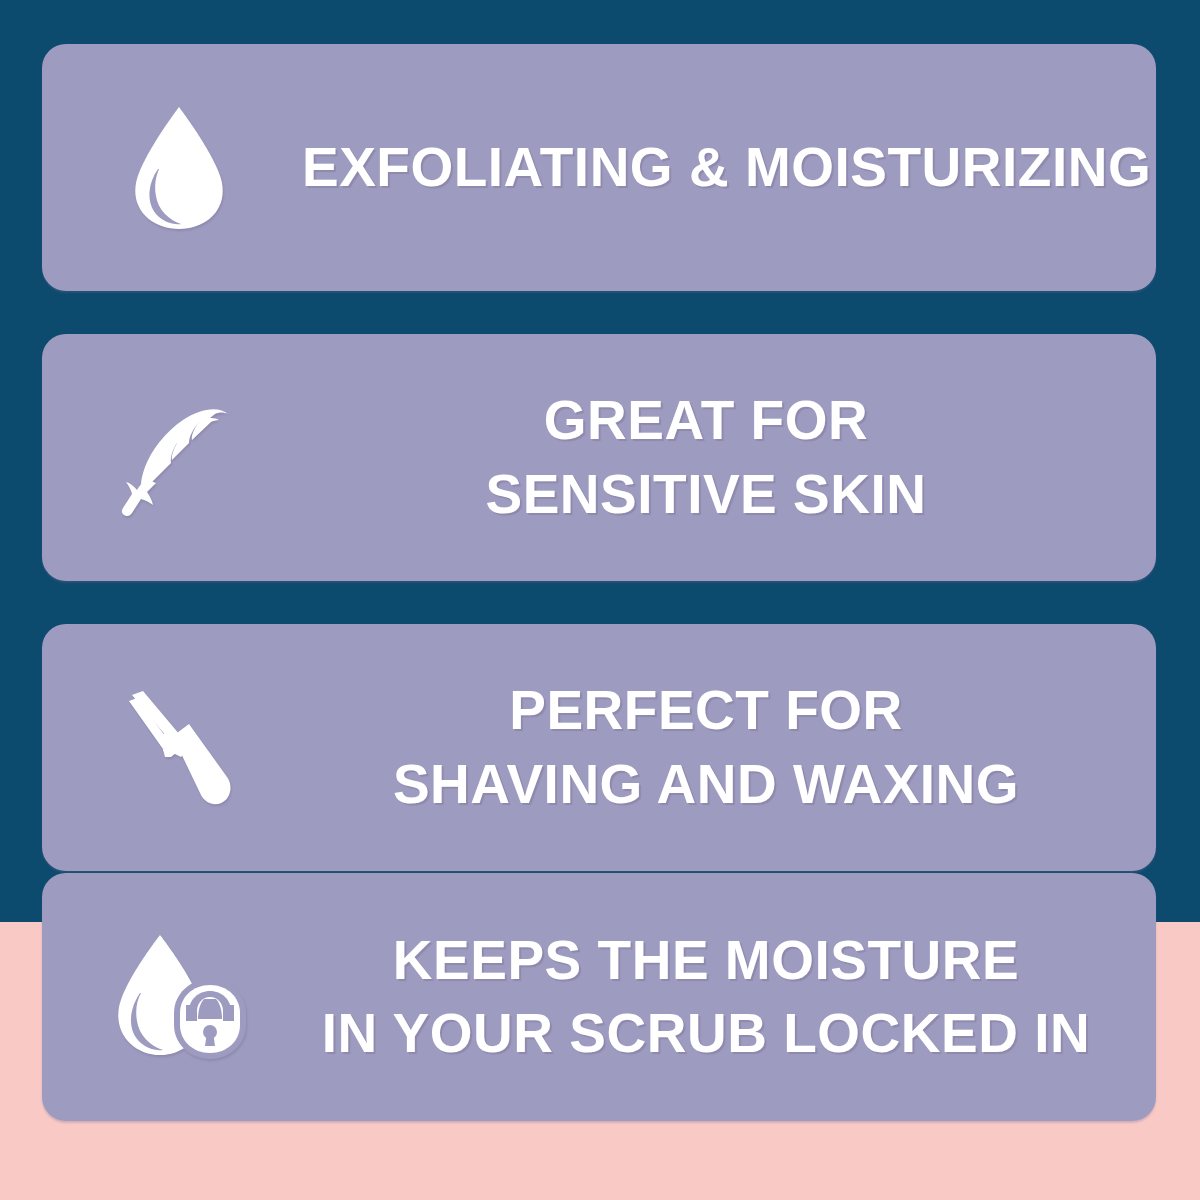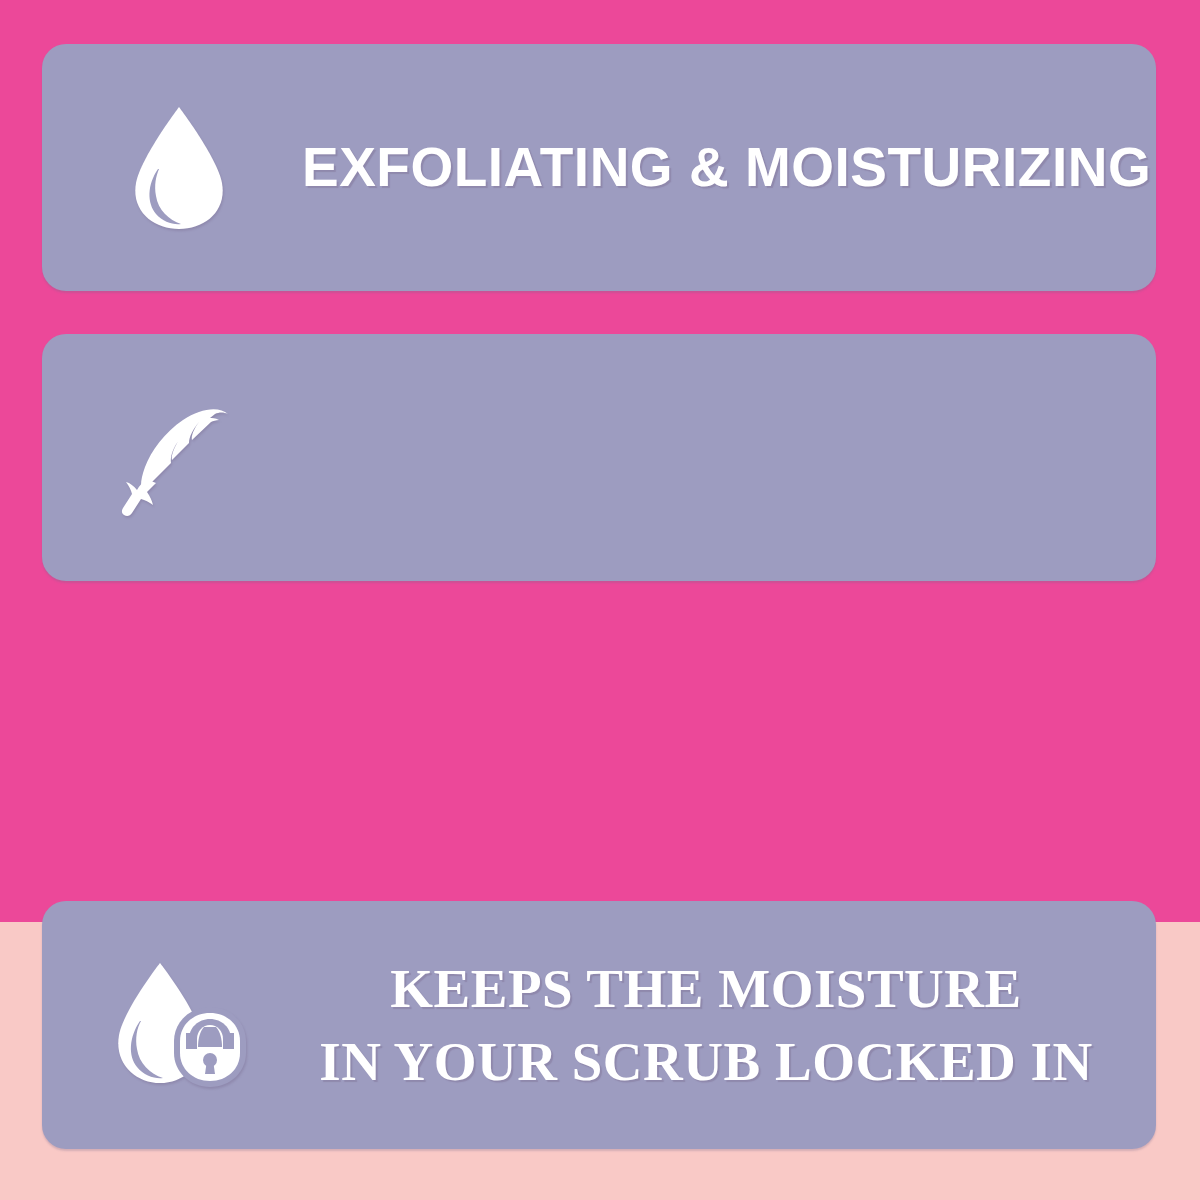--- a/index.html
+++ b/index.html
@@ -10,41 +10,41 @@
     width: 1200px;
     height: 1200px;
     background: #f9c9c6;
     font-family: "Liberation Sans", sans-serif;
     overflow: hidden;
   }
   .board {
     position: relative;
     width: 1200px;
     height: 922px;
-    background: #ec4899;
+    background: #0c4a6e;
     box-sizing: border-box;
     padding-left: 16px;
   }
   .feature-card {
     position: absolute;
     left: 42px;
     width: 1114px;
     background: #9d9cc0;
     border-radius: 24px;
     box-shadow: 0 2px 2px rgba(120,105,140,0.28);
     display: flex;
     flex-direction: row;
     align-items: center;
     box-sizing: border-box;
     overflow: hidden;
   }
   .card-1 { top: 44px;  height: 247px; }
   .card-2 { top: 334px; height: 247px; }
   .card-3 { top: 624px; height: 247px; }
-  .card-4 { top: 901px; height: 248px; font-family: Liberation Serif, serif; }
+  .card-4 { top: 873px; height: 248px; }
 
   .icon-slot {
     width: 260px;
     min-width: 260px;
     height: 100%;
     display: flex;
     align-items: center;
     justify-content: center;
     padding-left: 14px;
     box-sizing: border-box;
@@ -97,22 +97,44 @@
     <div class="icon-slot">
       <span>
         <svg width="128" height="128" viewBox="0 0 128 128">
           <g fill="#ffffff">
             <path d="M113 20 C104 12 86 14 68 26 C50 38 36 57 30 73 C26 84 25 92 27 98 L41 84 C40 79 42 71 47 62 C41 72 38 81 39 86 L56 69 C55 63 58 54 64 46 C58 55 56 63 57 66 L74 49 C74 43 78 35 84 28 C78 36 76 43 77 46 L96 28 C98 27 101 26 104 26 C100 24 97 24 95 24 L100 20 C104 18 109 18 113 20 Z"></path>
             <path d="M31 85 C28 88 24 92 22 96 C19 92 15 89 11 88 C14 92 16 96 17 100 L8 114 C6 117 7 120 9 121 C12 123 15 122 17 119 L26 105 C30 106 34 108 38 111 C37 107 35 102 32 98 C35 95 38 92 41 89 Z"></path>
           </g>
         </svg>
       </span>
     </div>
+    <div class="text-slot">
+      <div class="feature-line">GREAT FOR</div>
+      <div class="feature-line">SENSITIVE SKIN</div>
+    </div>
   </div>
 
+  <div class="feature-card card-3">
+    <div class="icon-slot">
+      <span>
+        <svg width="120" height="126" viewBox="0 0 120 126">
+          <g fill="#ffffff">
+            <path d="M13 10 L24 6 L66 56 L57 63 Z"></path>
+            <path d="M10 16 L18 13 L58 67 L52 72 L46 72 L44 64 Z"></path>
+            <path d="M44 50 L52 42 L58 48 L58 56 L70 62 L62 72 L50 66 L44 66 Z"></path>
+            <path d="M58 48 L70 39 L108 92 C114 100 112 112 104 117 C96 122 86 118 82 110 L58 60 Z"></path>
+          </g>
+        </svg>
+      </span>
+    </div>
+    <div class="text-slot">
+      <div class="feature-line">PERFECT FOR</div>
+      <div class="feature-line">SHAVING AND WAXING</div>
+    </div>
+  </div>
 
   <div class="feature-card card-4">
     <div class="icon-slot">
       <span>
         <svg width="150" height="132" viewBox="0 0 150 132">
           <path fill="#ffffff" d="M56 4 C56 4 20 50 15 76 C10 104 31 124 56 124 C81 124 102 104 97 76 C92 50 56 4 56 4 Z"></path>
           <path fill="#9d9cc0" d="M36 62 C25 78 24 97 33 108 C40 117 51 120 59 119 C46 115 35 104 33 90 C31 79 33 69 37 62 Z"></path>
           <path fill="#9d9cc0" d="M106 48 C86 48 70 63 70 82 L70 94 C70 113 86 128 106 128 C126 128 142 113 142 94 L142 82 C142 63 126 48 106 48 Z"></path>
           <path fill="#ffffff" d="M106 54 C89 54 76 66 76 82 L76 94 C76 110 89 122 106 122 C123 122 136 110 136 94 L136 82 C136 66 123 54 106 54 Z"></path>
           <path fill="#9d9cc0" d="M82 74 L130 74 L130 90 L82 90 Z"></path>

